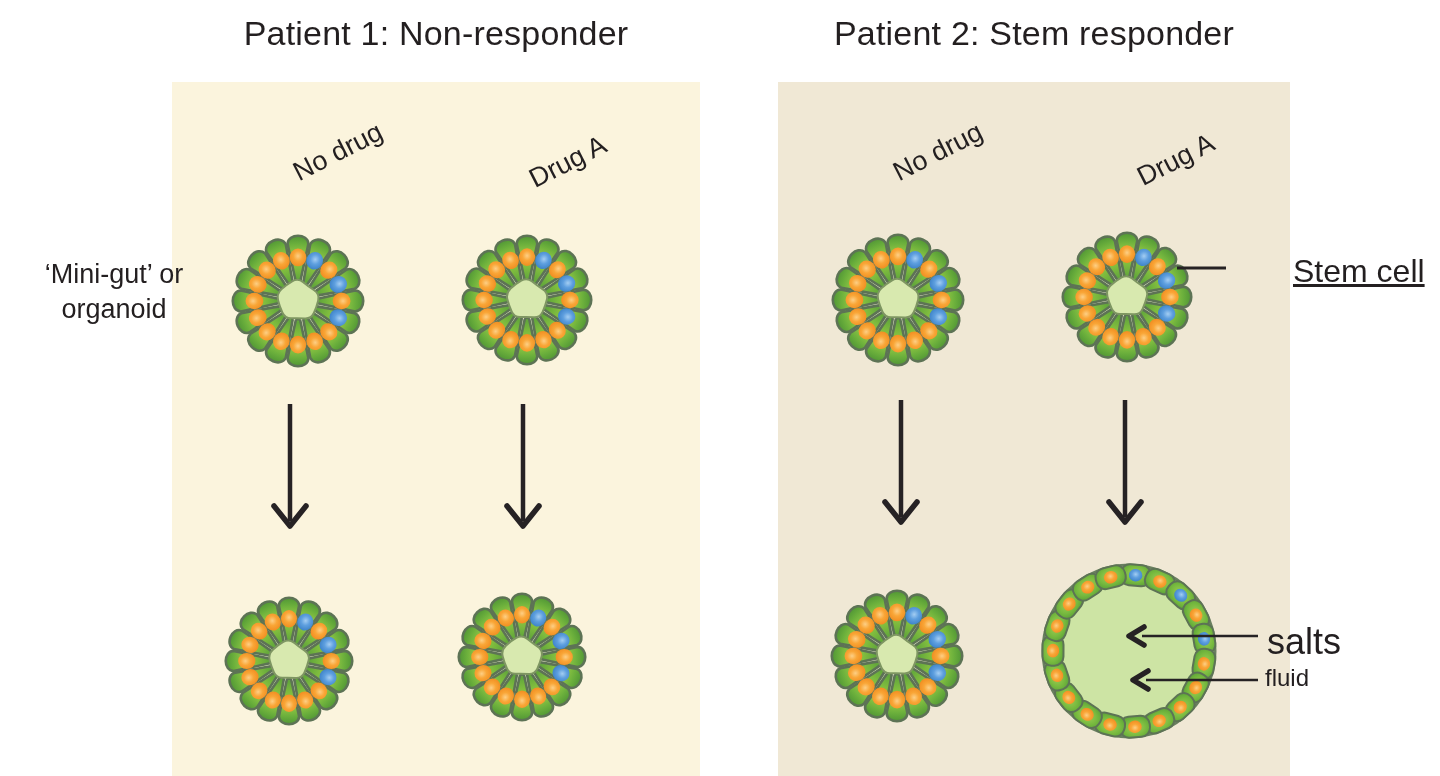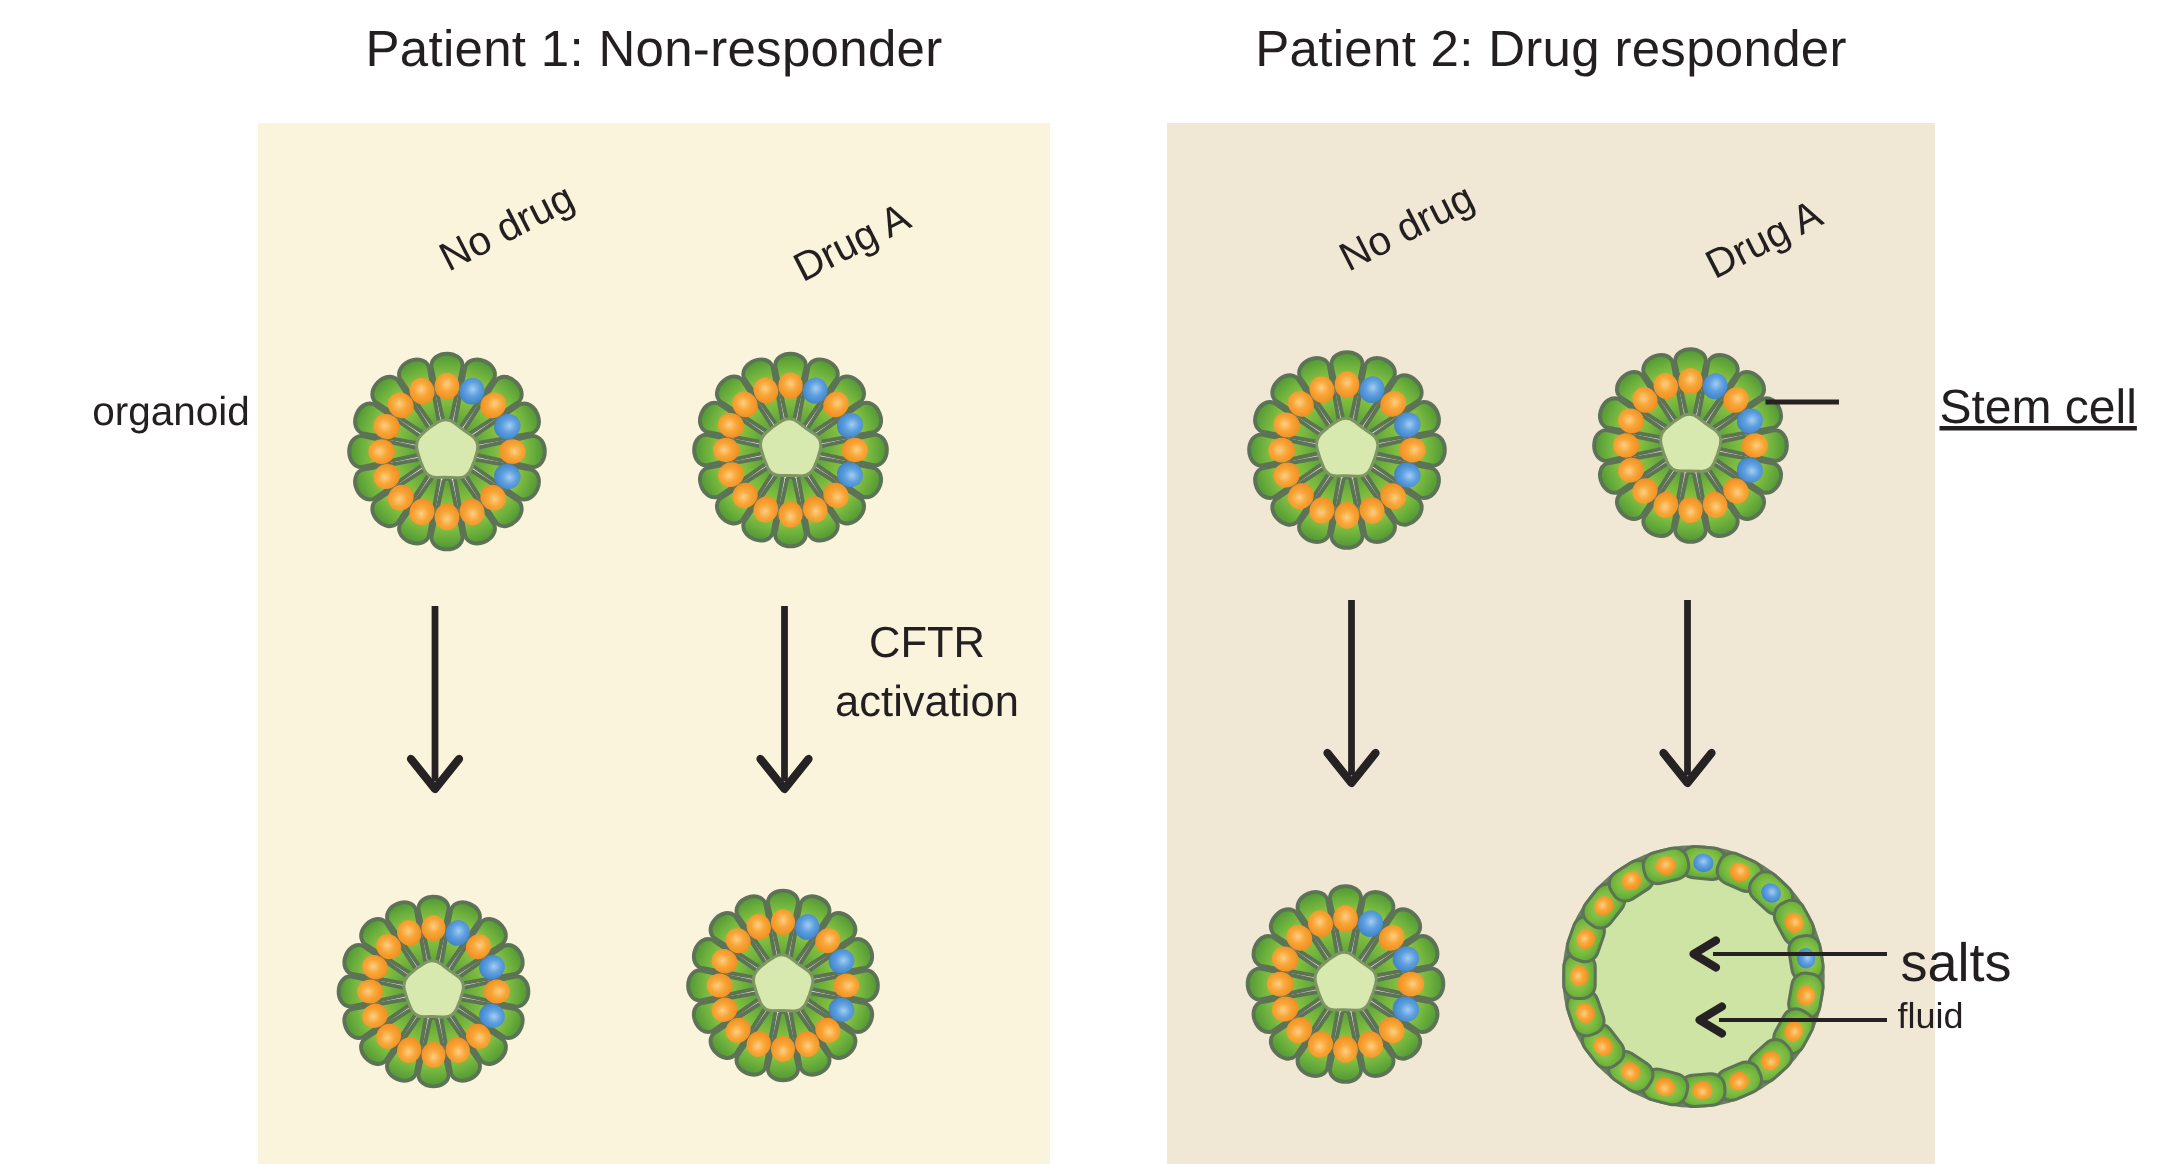--- a/index.html
+++ b/index.html
@@ -419,33 +419,30 @@
         <line x1="1258" y1="636" x2="1142" y2="636" stroke="#262224" stroke-width="2.6"></line>
         <polyline points="1144,627 1129,636 1144,645" fill="none" stroke="#262224" stroke-width="5.5" stroke-linecap="round" stroke-linejoin="round"></polyline>
       </g>
       <g>
         <line x1="1258" y1="680" x2="1146" y2="680" stroke="#262224" stroke-width="2.6"></line>
         <polyline points="1148,671 1133,680 1148,689" fill="none" stroke="#262224" stroke-width="5.5" stroke-linecap="round" stroke-linejoin="round"></polyline>
       </g>
     </svg>
 
   <div class="title title1">Patient 1: Non-responder</div>
-  <div class="title title2">Patient 2: Drug responder</div>
+  <div class="title title2">Patient 2: Stem responder</div>
 
   <div class="rot p1c1">No drug</div>
   <div class="rot p1c2">Drug A</div>
   <div class="rot p2c1">No drug</div>
   <div class="rot p2c2">Drug A</div>
 
   <div class="sidelabel">
+    <div>‘Mini-gut’ or</div>
     <div>organoid</div>
   </div>
 
-  <div class="cftr">
-    <div>CFTR</div>
-    <div>activation</div>
-  </div>
 
   <div class="stemcell">Stem cell</div>
   <div class="salts">salts</div>
   <div class="fluid">fluid</div>
 
 </div>
 
 </body></html>

